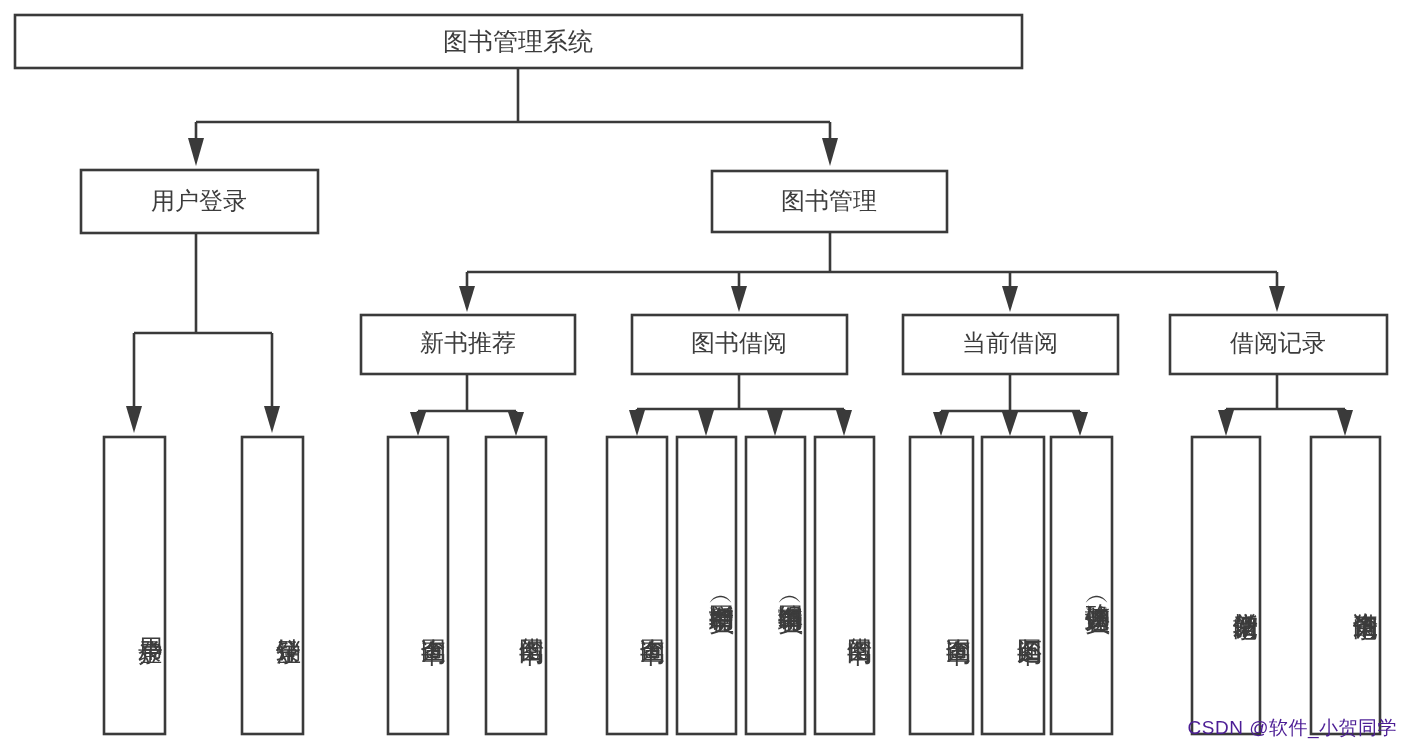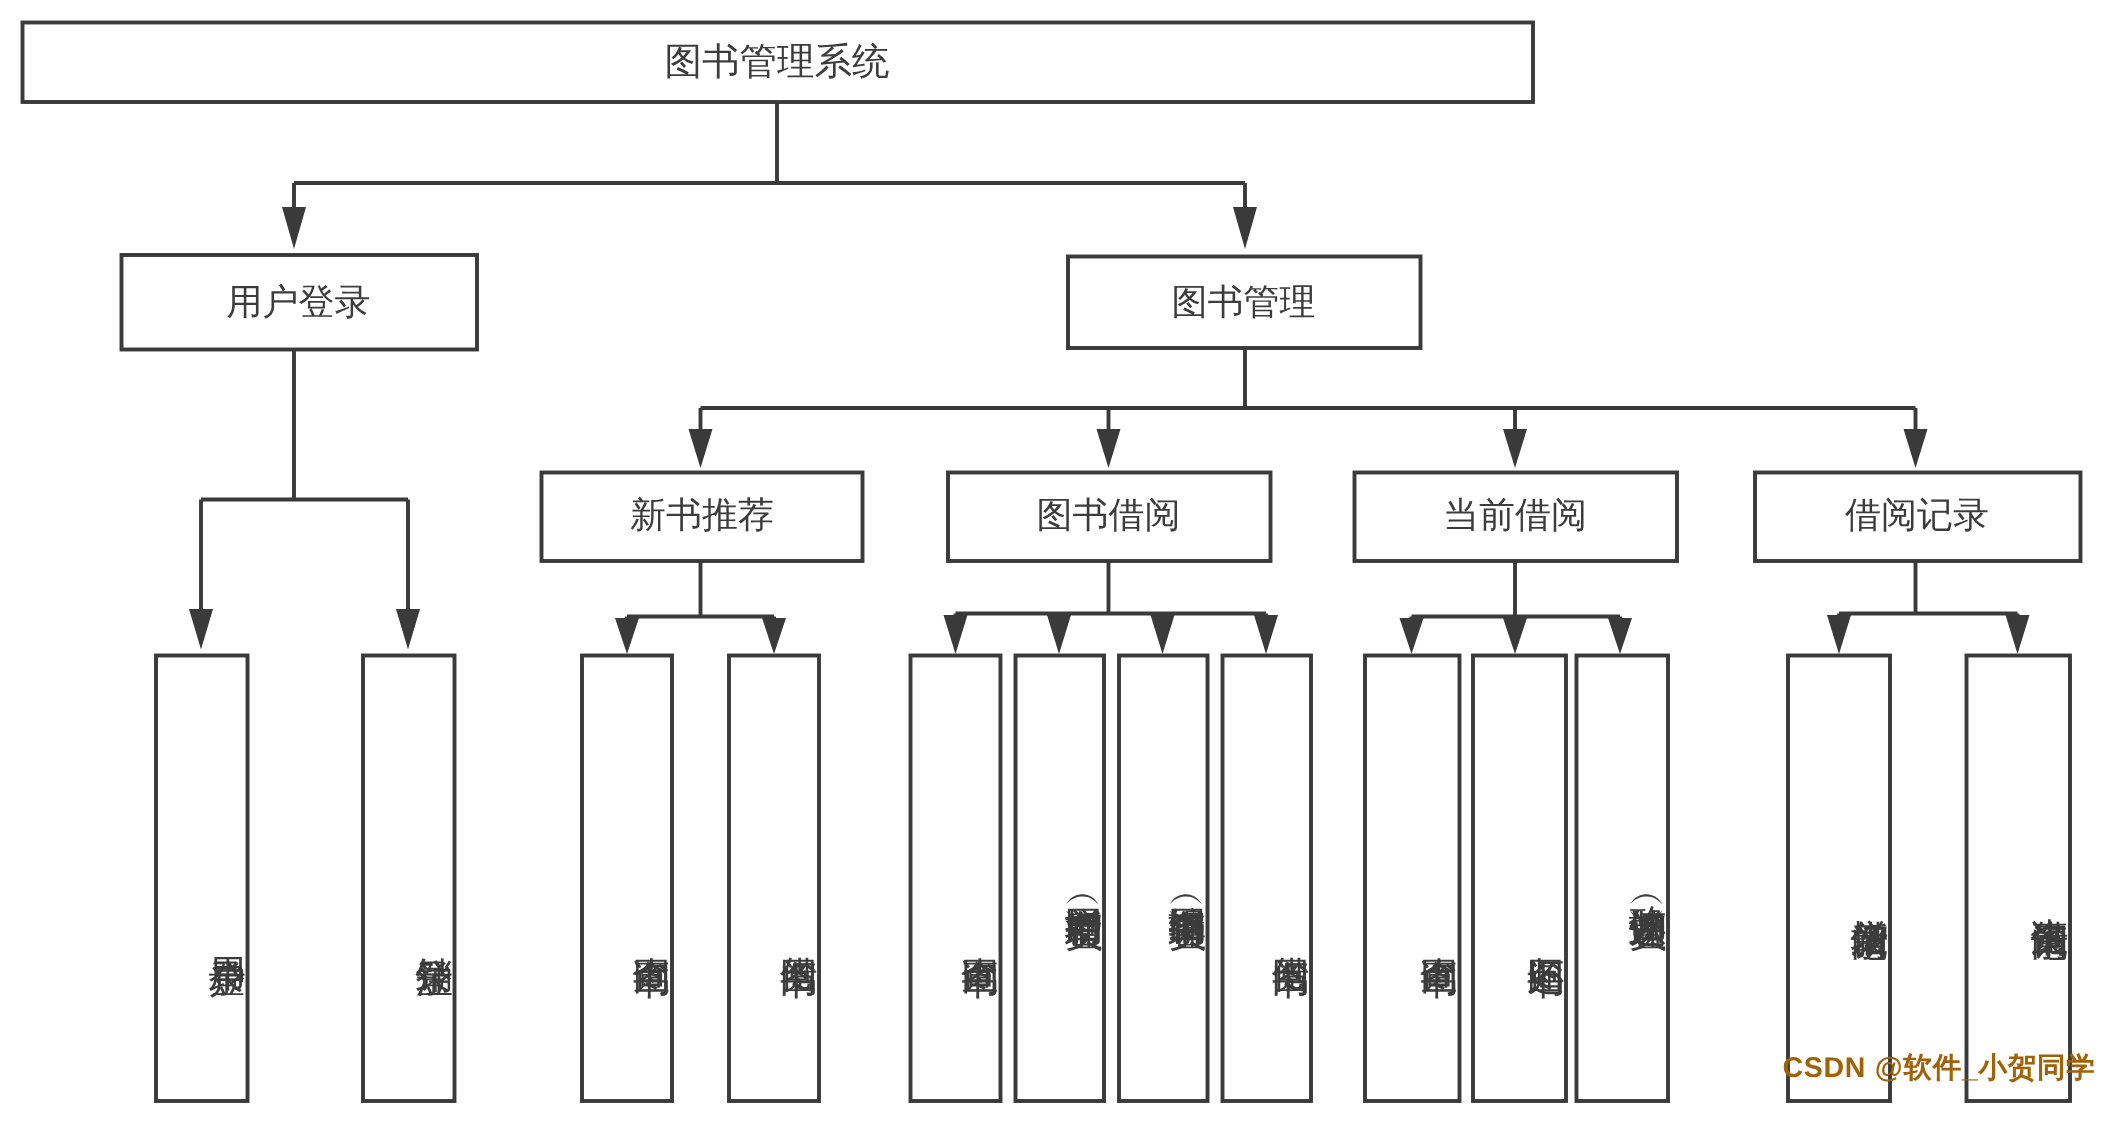--- a/index.html
+++ b/index.html
@@ -63,27 +63,26 @@
     letter-spacing: 1px;
     display: flex;
     align-items: flex-start;
     justify-content: center;
     white-space: nowrap;
     pointer-events: none;
   }
   .watermark {
     position: absolute;
     right: 8px;
-    bottom: 22px;
+    bottom: 6px;
     font-family: "Liberation Sans", "DejaVu Sans", sans-serif;
     font-size: 19px;
-    color: #a16207;
+    color: #4c1d95;
     white-space: nowrap;
     letter-spacing: 0.5px;
-    font-weight: bold;
   }
 </style>
 </head>
 <body>
 
 <div id="diagram-root">
 
   <svg class="diagram-canvas" viewBox="0 0 1405 747" xmlns="http://www.w3.org/2000/svg">
 
     <g>

